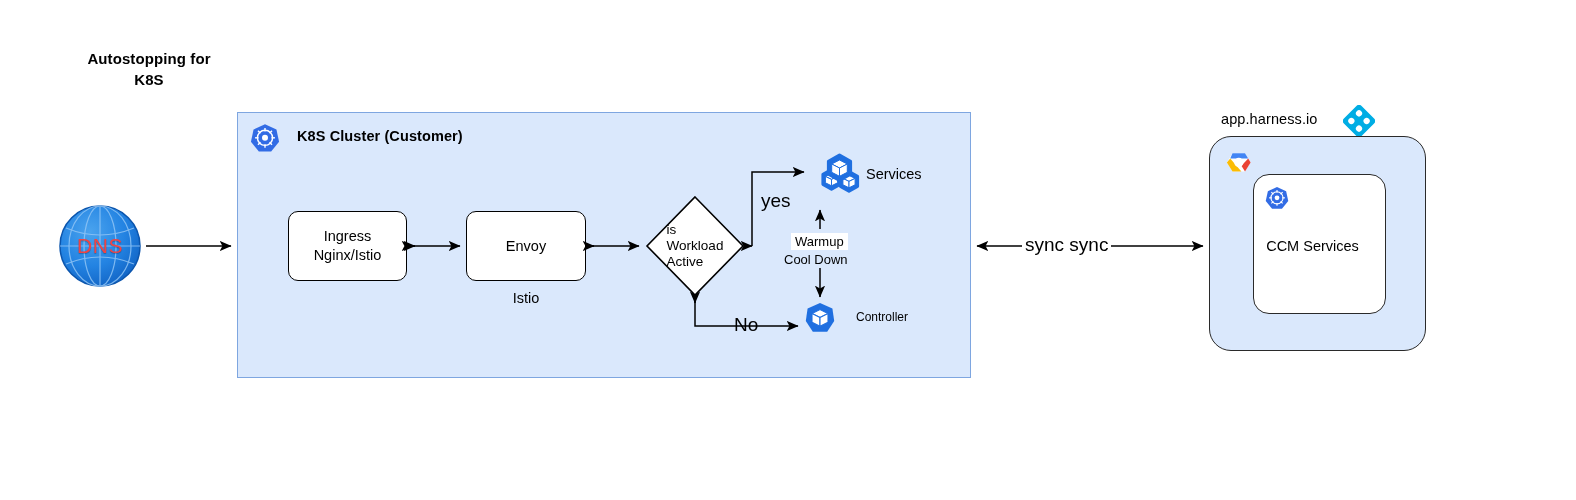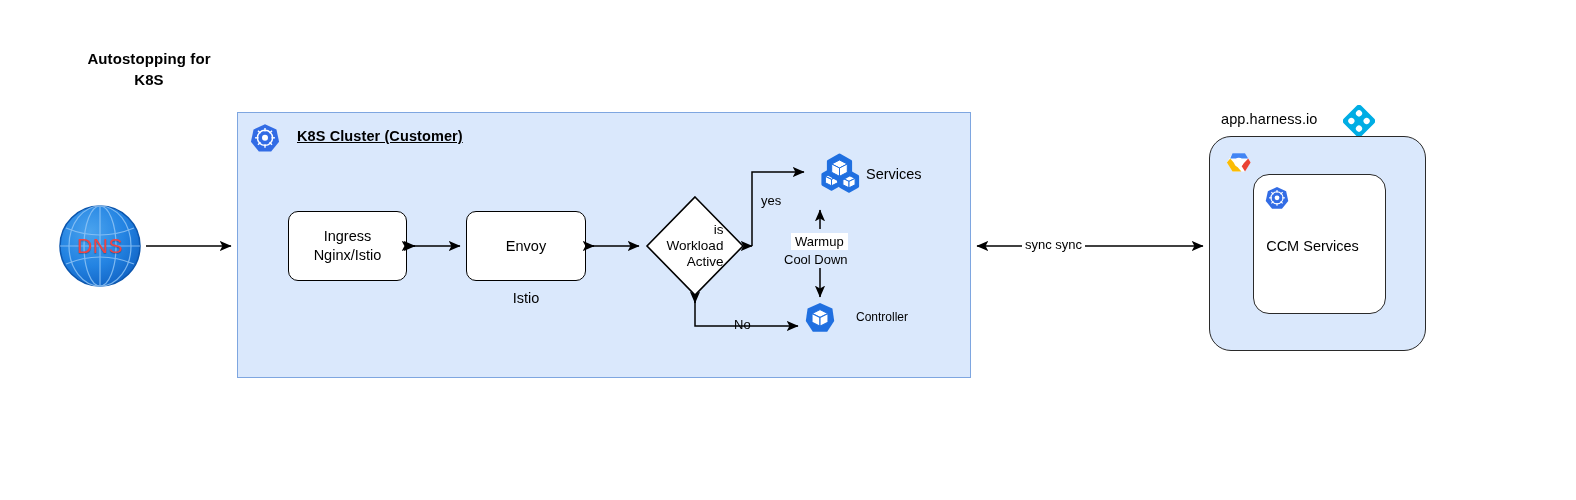--- a/index.html
+++ b/index.html
@@ -74,21 +74,20 @@
     width: 30px;
     height: 30px;
   }
   #cluster-title {
     left: 297px;
     top: 112px;
     font-size: 14.5px;
     font-weight: bold;
     letter-spacing: .1px;
     white-space: nowrap;
-    text-decoration: underline;
   }
 
   
   .proc-box {
     background:#ffffff;
     border:1.4px solid #000000;
     border-radius:10px;
     display:flex;
     align-items:center;
     justify-content:center;
@@ -106,27 +105,27 @@
 
   
   #decision-diamond {
     left:645px; top:179px;
     width:100px; height:102px;
   }
   #decision-diamond svg { display:block; width:100px; height:102px; }
   #decision-text {
     position:absolute; left:0; top:0; width:100px; height:102px;
     display:flex; align-items:center; justify-content:center;
-    text-align:right; font-size:13.5px; line-height:16px;
+    text-align:left; font-size:13.5px; line-height:16px;
     white-space:pre-line;
   }
 
   
   .edge-label {
-    font-size:13px;
+    font-size:19px;
     line-height:15px;
     white-space:nowrap;
   }
   #yes-label   { left:761px; top:177px; }
   #no-label    { left:734px; top:301px; }
   #state-sync-label {
     left:1022px; top:221px;
     background:#ffffff;
     padding:0 3px;
   }

